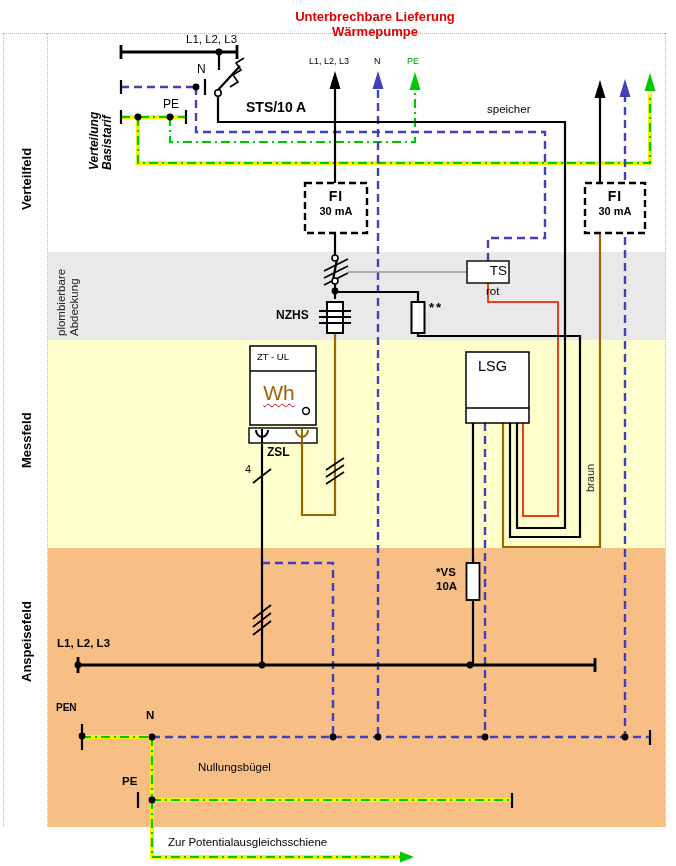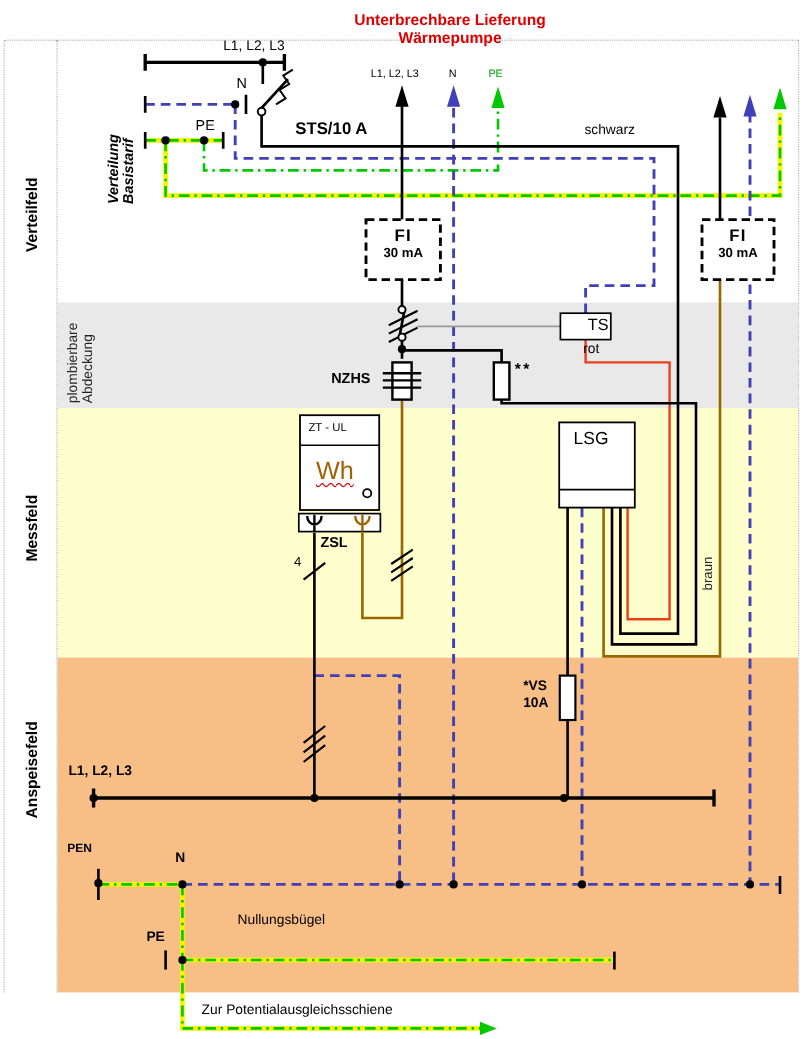--- a/index.html
+++ b/index.html
@@ -163,21 +163,21 @@
   <div class="lbl" style="left:197px;top:63px;font-size:12px;">N</div>
   <div class="lbl" style="left:163px;top:98px;font-size:12px;">PE</div>
   <div class="lbl b" style="left:246px;top:76px;font-size:14px;margin-top:24px;">STS/10 A</div>
   <div class="lbl b ctr" style="left:270px;top:10px;width:210px;font-size:13px;color:#dd0000;">
     <div>Unterbrechbare Lieferung</div>
     <div>Wärmepumpe</div>
   </div>
   <div class="lbl" style="left:309px;top:56px;font-size:9px;">L1, L2, L3</div>
   <div class="lbl" style="left:374px;top:56px;font-size:9px;">N</div>
   <div class="lbl" style="left:407px;top:56px;font-size:9px;color:#00a000;">PE</div>
-  <div class="lbl" style="left:487px;top:103px;font-size:11.5px;">schwarz</div>
+  <div class="lbl" style="left:487px;top:103px;font-size:11.5px;">speicher</div>
 
   <div class="lbl b ctr" style="left:305px;top:189px;width:62px;">
     <div style="font-size:14px;letter-spacing:1px;">FI</div>
     <div style="font-size:11px;">30 mA</div>
   </div>
   <div class="lbl b ctr" style="left:585px;top:189px;width:60px;">
     <div style="font-size:14px;letter-spacing:1px;">FI</div>
     <div style="font-size:11px;">30 mA</div>
   </div>
   <div class="lbl ctr" style="left:467px;top:263px;width:63px;font-size:13.5px;">TS</div>

